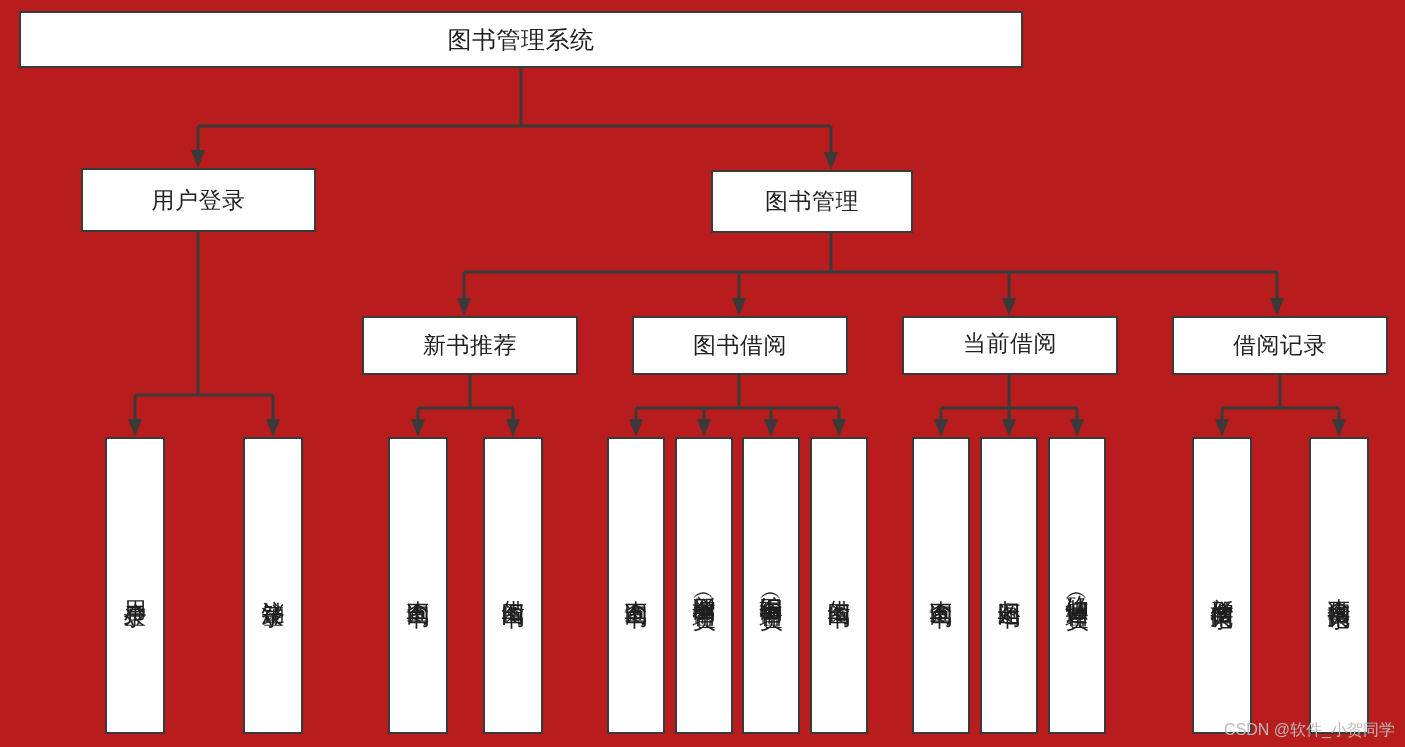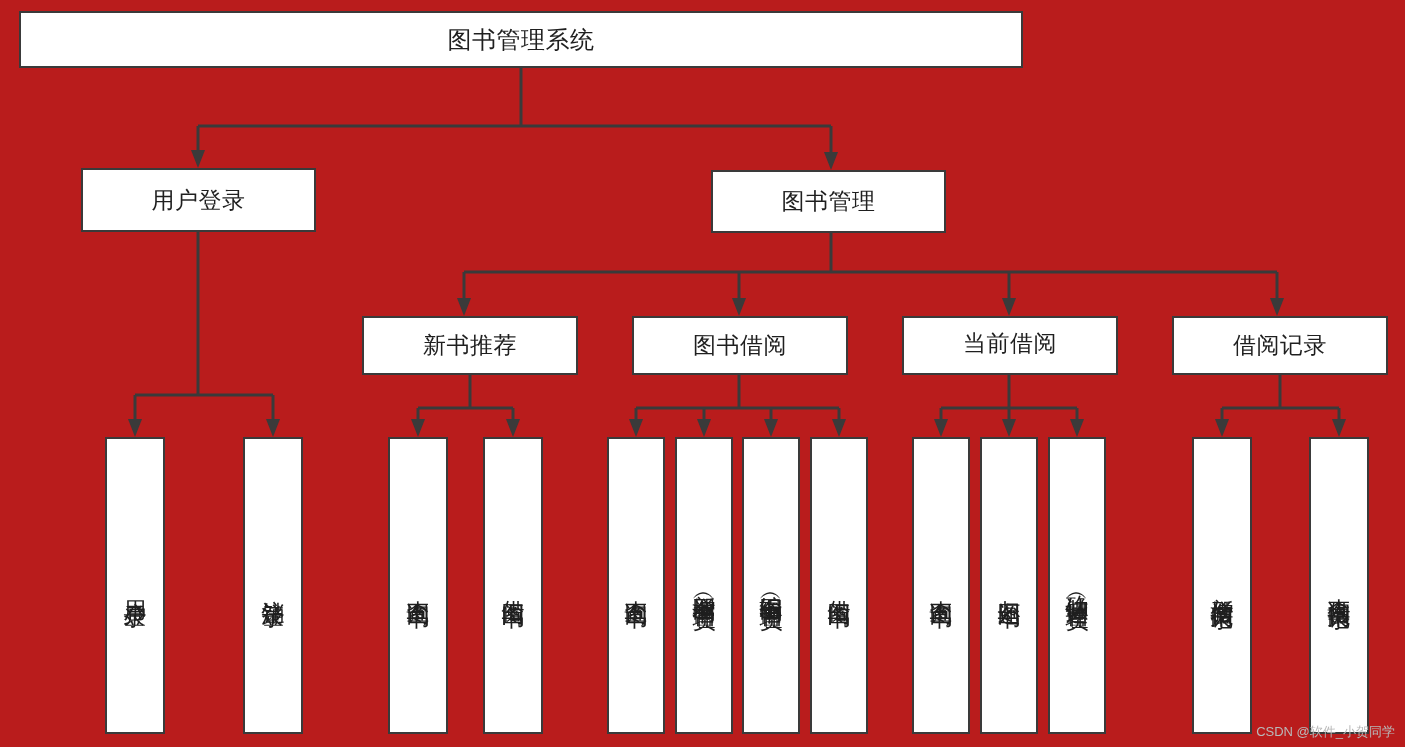--- a/index.html
+++ b/index.html
@@ -63,21 +63,21 @@
     stroke:#3a3a3a;
     stroke-width:3;
     fill:none;
   }
   #wires polygon{fill:#3a3a3a;}
   
   #watermark{
     position:absolute;
     right:10px;
     bottom:6px;
-    font-size:13px;
+    font-size:16px;
     color:#b9b9b9;
     white-space:nowrap;
     user-select:none;
   }
 </style>
 </head>
 <body>
 
 <div id="canvas">
 
@@ -143,21 +143,21 @@
     <polygon points="1332,419 1346,419 1339,437"></polygon>
   </svg>
 
   <div class="node h root" style="left:19px;top:11px;width:1004px;height:57px;">
     <span class="lbl">图书管理系统</span>
   </div>
 
   <div class="node h" style="left:81px;top:168px;width:235px;height:64px;">
     <span class="lbl">用户登录</span>
   </div>
-  <div class="node h" style="left:711px;top:170px;width:235px;height:63px;">
+  <div class="node h" style="left:711px;top:170px;width:202px;height:63px;">
     <span class="lbl">图书管理</span>
   </div>
 
   <div class="node h" style="left:362px;top:316px;width:216px;height:59px;">
     <span class="lbl">新书推荐</span>
   </div>
   <div class="node h" style="left:632px;top:316px;width:216px;height:59px;">
     <span class="lbl">图书借阅</span>
   </div>
   <div class="node h" style="left:902px;top:316px;width:216px;height:59px;font-family:Liberation Mono, monospace;">

